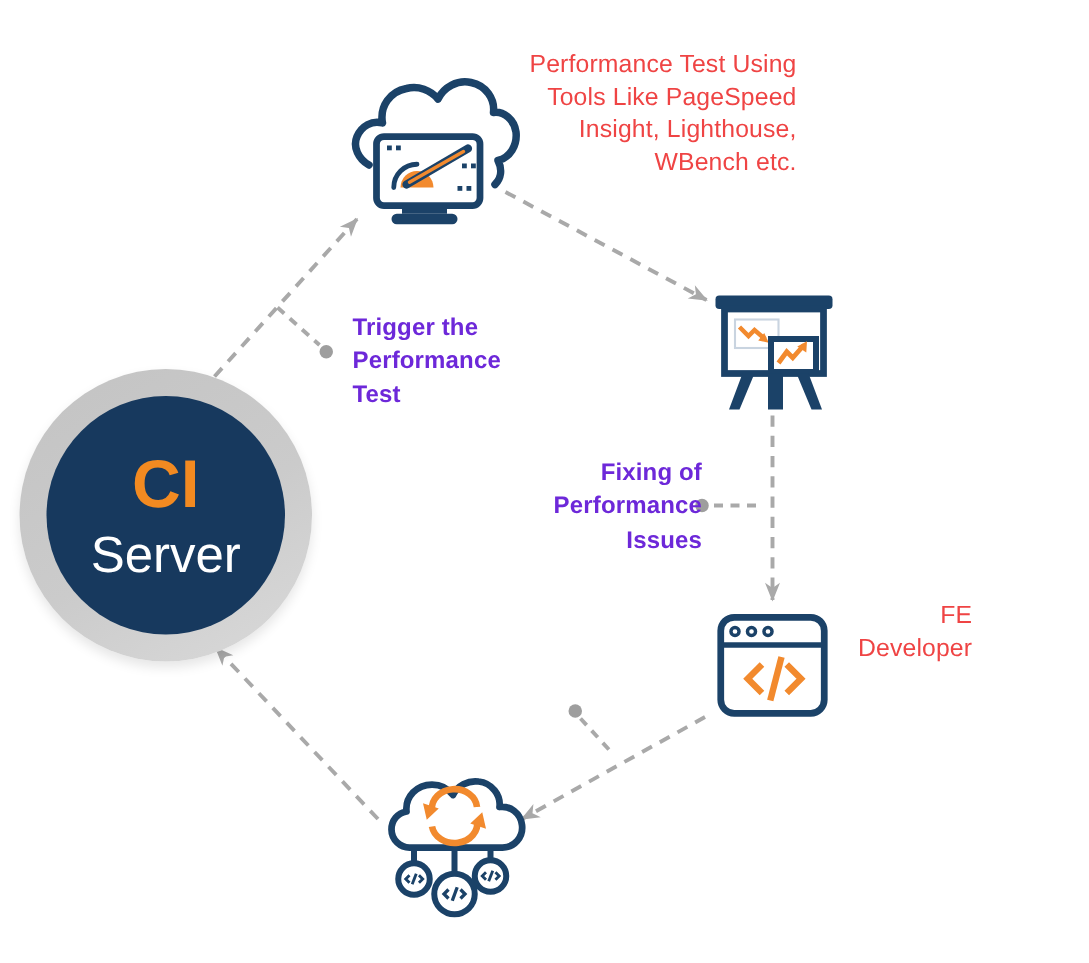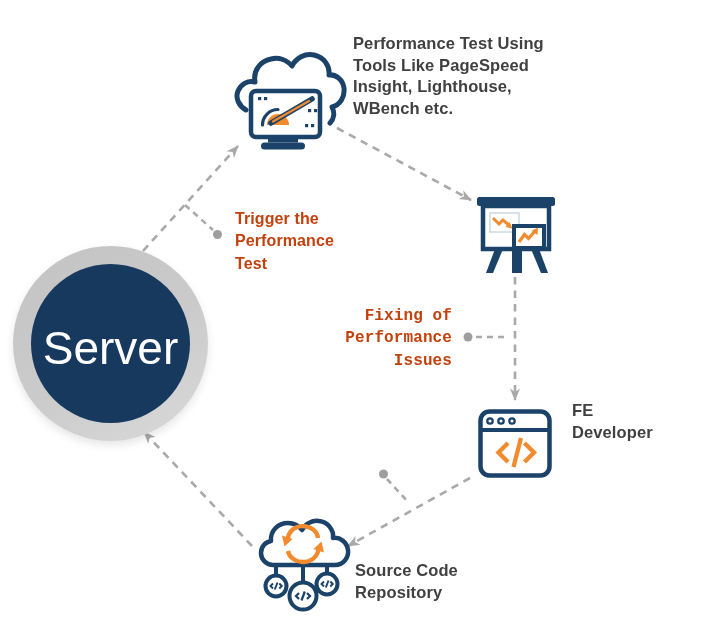--- a/index.html
+++ b/index.html
@@ -2,41 +2,41 @@
 <html><head>
 <meta charset="utf-8">
 <style>
   html,body{margin:0;padding:0;background:#ffffff;}
   .canvas{
     position:relative;width:726px;height:642px;background:#ffffff;overflow:hidden;
     font-family:"Liberation Sans",sans-serif;
   }
   .abs{position:absolute;}
   .navy-label{
-    color:#404040;font-weight:700;font-size:16.5px;line-height:21.6px;
-    white-space:pre-line;letter-spacing:.1px;
+    color:#ef4444;font-weight:400;font-size:16.5px;line-height:21.6px;
+    white-space:pre-line;letter-spacing:.1px;text-align:right;
   }
   .gray-label{
-    color:#c2410c;font-weight:700;font-size:16px;line-height:22.4px;
+    color:#6d28d9;font-weight:700;font-size:16px;line-height:22.4px;
     white-space:pre-line;letter-spacing:.1px;
   }
   .right{text-align:right;}
   
   .ci-outer{
     left:13px;top:246px;width:195px;height:195px;border-radius:50%;
     background:linear-gradient(150deg,#c3c3c3 0%,#cbcbcb 55%,#dadada 100%);
     box-shadow:0 4px 8px rgba(0,0,0,.10);
     display:flex;align-items:center;justify-content:center;
   }
   .ci-inner{
     width:159px;height:159px;border-radius:50%;background:#17395E;
     display:flex;flex-direction:column;align-items:center;justify-content:center;
   }
   .ci-abbr{color:#F28A21;font-weight:700;font-size:45px;line-height:1;}
-  .ci-word{color:#ffffff;font-weight:400;font-size:46px;line-height:1;margin-top:8px;}
+  .ci-word{color:#ffffff;font-weight:400;font-size:34px;line-height:1;margin-top:8px;}
   svg{display:block;}
 </style>
 </head>
 <body>
 
 <div class="canvas">
 
   <svg class="abs" style="left:0;top:0;" width="726" height="642" viewBox="0 0 726 642">
     <defs>
       <marker id="ah" markerUnits="userSpaceOnUse" markerWidth="17" markerHeight="13" refX="12.5" refY="6" orient="auto">
@@ -148,33 +148,32 @@
     </g>
     <g fill="none" stroke="#1B4268" stroke-width="2.2">
       <polyline points="42,79 39,82 42,85"></polyline>
         <line x1="47.8" y1="77.5" x2="44.5" y2="86.5"></line>
         <polyline points="50,79 53,82 50,85"></polyline>
     </g>
   </svg>
 
   <div class="abs ci-outer">
     <div class="ci-inner">
+      <div class="ci-abbr">CI</div>
       <div class="ci-word">Server</div>
     </div>
   </div>
 
   <div class="abs navy-label" style="left:353px;top:33px;">Performance Test Using
 Tools Like PageSpeed
 Insight, Lighthouse,
 WBench etc.</div>
   <div class="abs navy-label" style="left:572px;top:400px;">FE
 Developer</div>
-  <div class="abs navy-label" style="left:355px;top:560px;">Source Code
-Repository</div>
 
   <div class="abs gray-label" style="left:235px;top:208px;">Trigger the
 Performance
 Test</div>
-  <div class="abs gray-label right" style="right:274px;top:305px;font-family:Liberation Mono, monospace;">Fixing of
+  <div class="abs gray-label right" style="right:258px;top:305px;">Fixing of
 Performance
 Issues</div>
 
 </div>
 
 </body></html>

